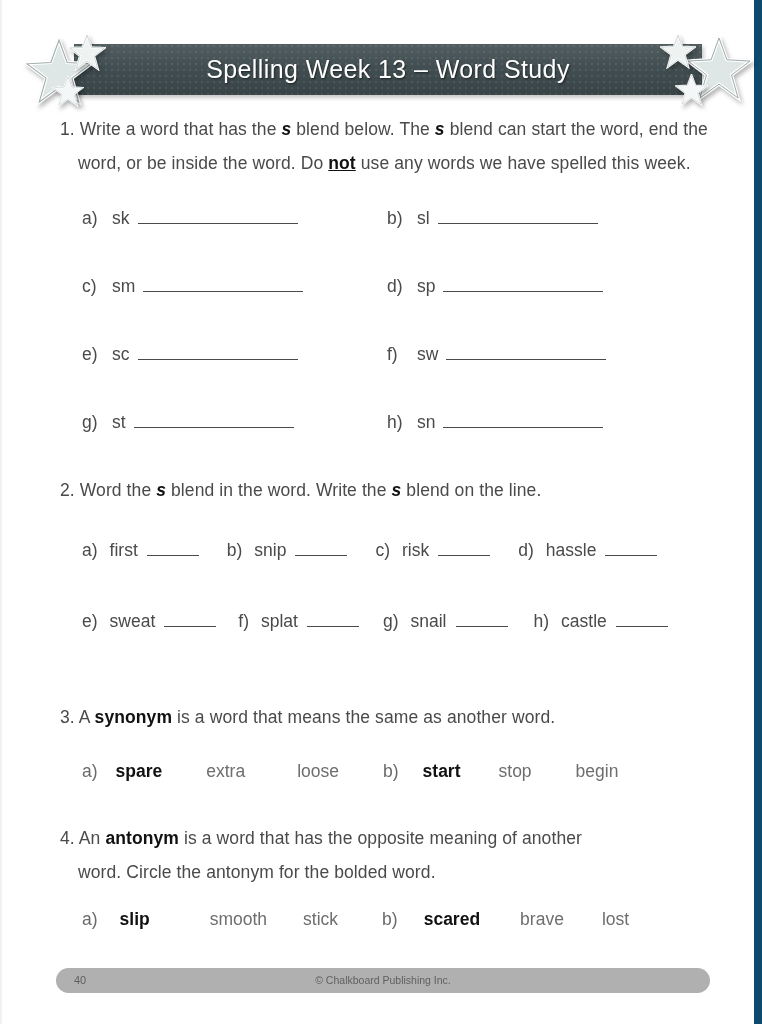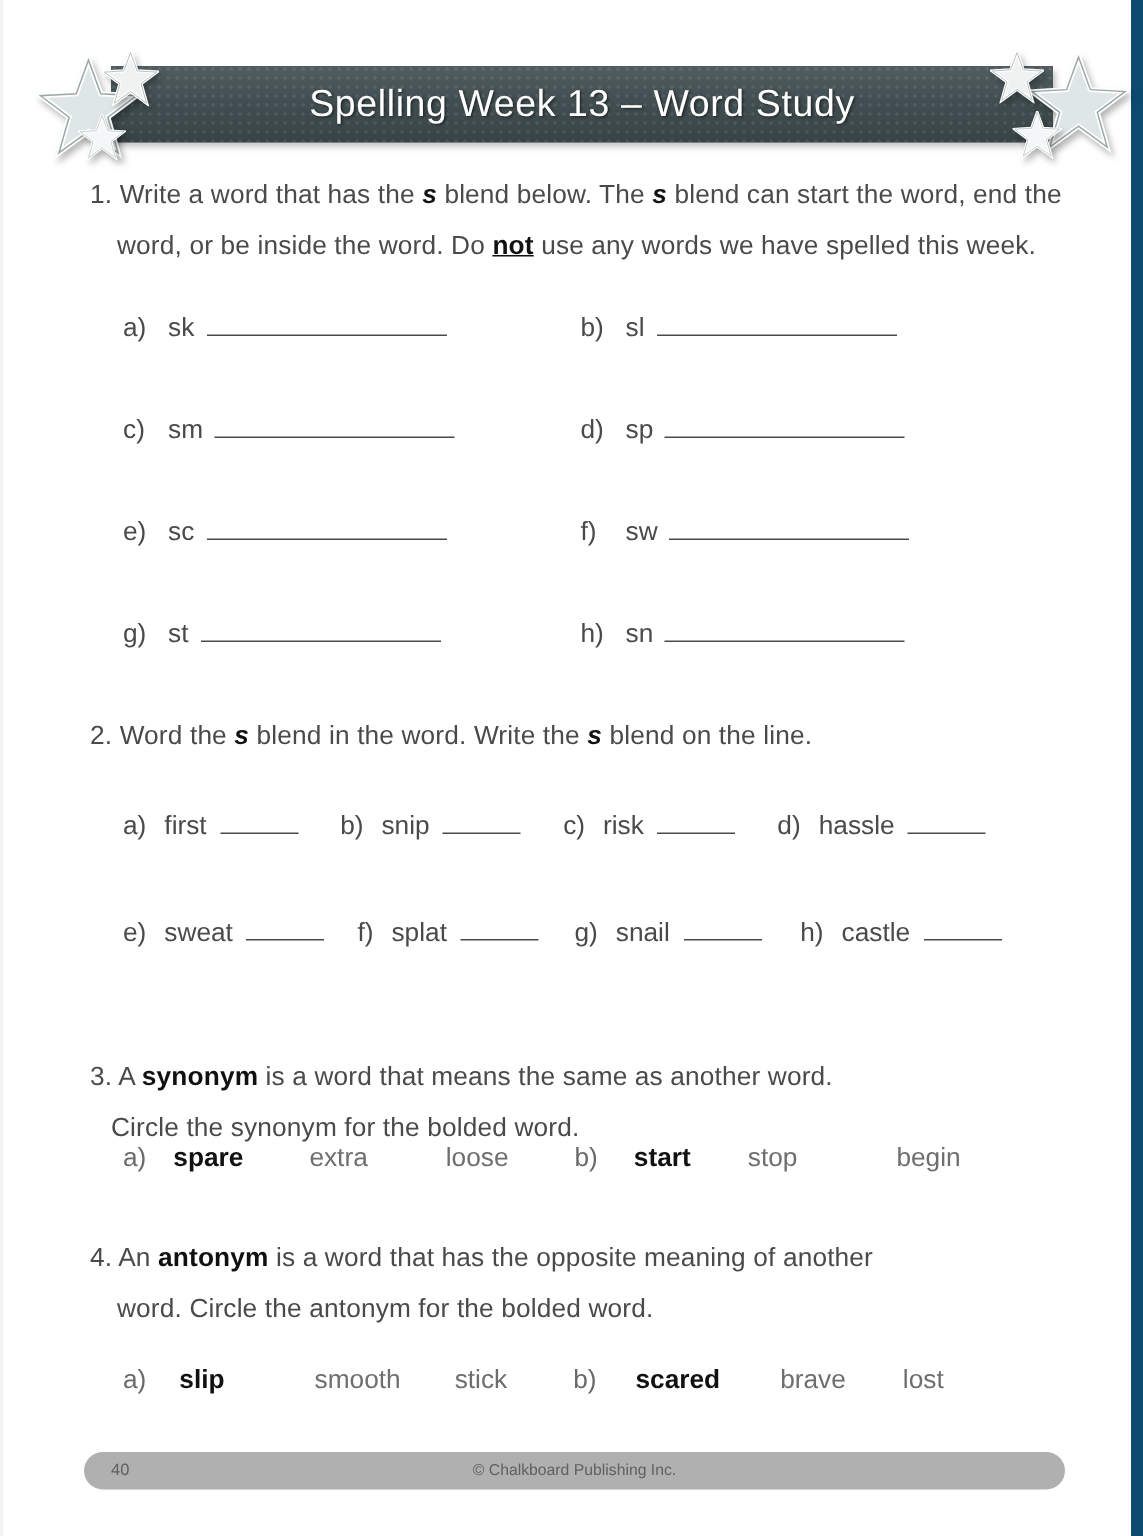--- a/index.html
+++ b/index.html
@@ -328,32 +328,31 @@
         <span class="word-lbl">h)</span>
         <span class="word-txt">castle</span>
         <span class="short-line"></span>
       </span>
     </div>
 
     <div class="qtext" style="left:58px; top:676px; width:660px;margin-top:24px;">
       <span>3.</span>
       <span>A </span><b>synonym</b><span> is a word that means the same as another word.</span>
       <br>
-      <span style="margin-left:14px;">Circle the synonym for the bolded word.</span>
     </div>
 
     <div class="choice-row" style="left:80px; top:761px;">
       <span class="choice-lbl">a)</span>
       <span class="choice-bold" style="margin-left:18px;">spare</span>
       <span class="choice-opt" style="margin-left:44px;">extra</span>
       <span class="choice-opt" style="margin-left:52px;">loose</span>
       <span class="choice-lbl" style="margin-left:44px;">b)</span>
       <span class="choice-bold" style="margin-left:24px;">start</span>
       <span class="choice-opt" style="margin-left:38px;">stop</span>
-      <span class="choice-opt" style="margin-left:66px;">begin</span>
+      <span class="choice-opt" style="margin-left:44px;">begin</span>
     </div>
 
     <div class="qtext" style="left:58px; top:821px; width:660px;">
       <span>4.</span>
       <span>An </span><b>antonym</b><span> is a word that has the opposite meaning of another</span>
       <br>
       <span style="margin-left:18px;">word. Circle the antonym for the bolded word.</span>
     </div>
 
     <div class="choice-row" style="left:80px; top:909px;">

